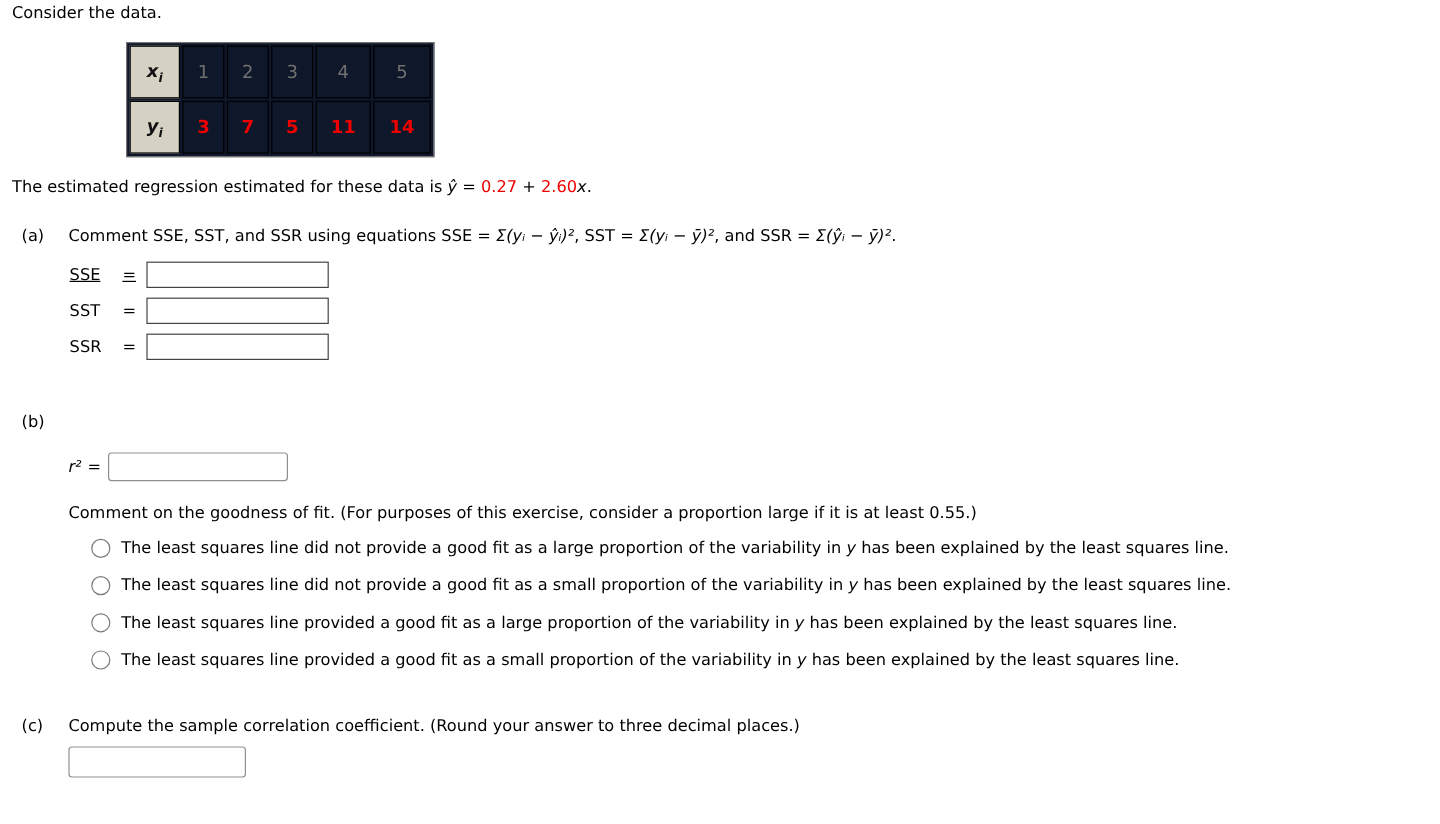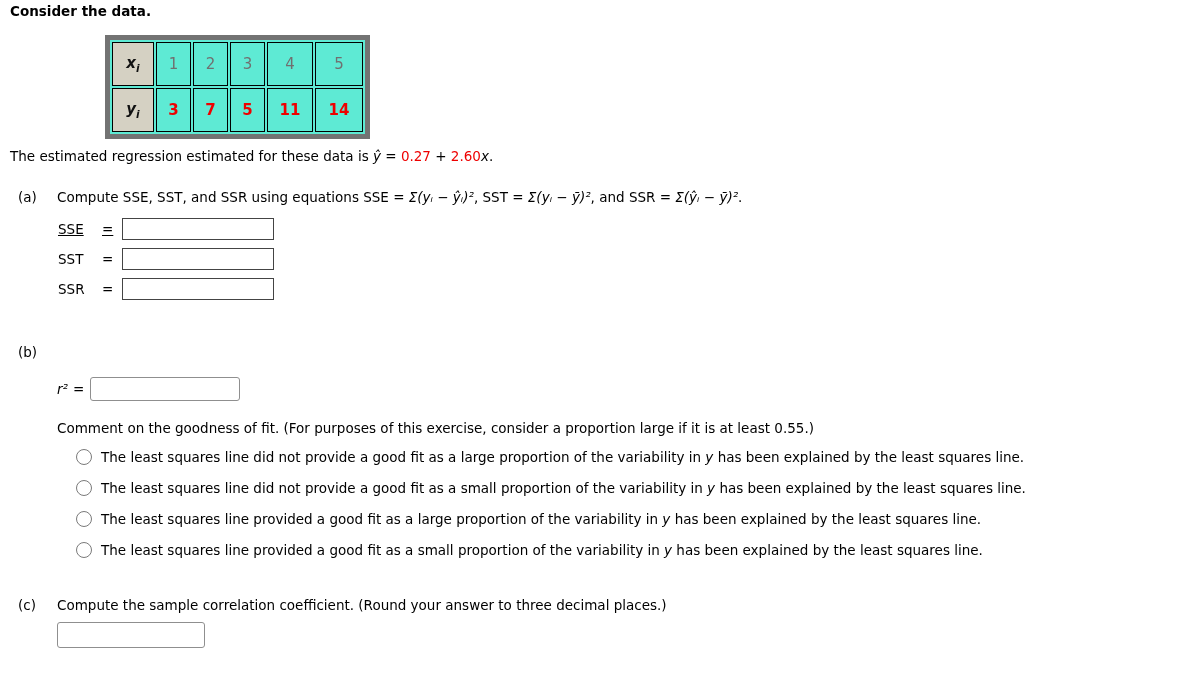--- a/index.html
+++ b/index.html
@@ -4,21 +4,21 @@
 <style>
   html,body{margin:0;padding:0;background:#ffffff;}
   body{
     width:1200px;height:687px;position:relative;overflow:hidden;
     font-family:"DejaVu Sans", sans-serif;font-size:13.5px;color:#000;
   }
   .abs{position:absolute;white-space:nowrap;}
   
   table.data{
     border-collapse:separate;border-spacing:2px;
-    border:5px solid #737373;background:#5eead4;
+    border:1px solid #737373;background:#0f172a;
   }
   table.data td{
     border:1px solid #000;text-align:center;vertical-align:middle;
     font-size:15px;height:42px;padding:0;
   }
   td.hdr{
     background:#d5d1c3;width:40px;font-weight:bold;font-style:italic;color:#111;
   }
   td.xcell{color:#707070;}
   td.ycell{color:#ee0000;font-weight:bold;}
@@ -48,21 +48,21 @@
   .opt-row{display:flex;align-items:flex-end;}
   .radio{
     width:14px;height:14px;border:1px solid #7a7a7a;border-radius:50%;
     background:#fff;flex-shrink:0;margin-right:9px;display:inline-block;
   }
   .opt-text{white-space:nowrap;}
 </style>
 </head>
 <body>
 
-<div class="abs" style="left:10px;top:3px;font-weight:bold;">Consider the data.</div>
+<div class="abs" style="left:10px;top:3px;">Consider the data.</div>
 
 <table class="data abs" style="left:105px;top:35px;">
   <tbody>
       <tr>
     <td class="hdr"><span>x</span><sub class="idx">i</sub></td>
     <td class="xcell">1</td>
     <td class="xcell">2</td>
     <td class="xcell">3</td>
     <td class="xcell">4</td>
     <td class="xcell">5</td>
@@ -78,21 +78,21 @@
 </tbody>
   </table>
 
 <div class="abs" style="left:10px;top:148px;">
   <span>The estimated regression estimated for these data is </span><span class="mvar">ŷ</span><span> = </span><span class="red">0.27</span><span> + </span><span class="red">2.60</span><span class="mvar">x</span><span>.</span>
 </div>
 
 <div class="abs part-head" style="left:18px;top:189px;">
   <span class="part-label">(a)</span>
   <span>
-    <span>Compute SSE, SST, and SSR using equations SSE = </span><span class="mvar">Σ(yᵢ − ŷᵢ)²</span><span>, SST = </span><span class="mvar">Σ(yᵢ − ȳ)²</span><span>, and SSR = </span><span class="mvar">Σ(ŷᵢ − ȳ)²</span><span>.</span>
+    <span>Comment SSE, SST, and SSR using equations SSE = </span><span class="mvar">Σ(yᵢ − ŷᵢ)²</span><span>, SST = </span><span class="mvar">Σ(yᵢ − ȳ)²</span><span>, and SSR = </span><span class="mvar">Σ(ŷᵢ − ȳ)²</span><span>.</span>
   </span>
 </div>
 
 <div class="abs ans-row" style="left:58px;top:218px;text-decoration:underline;">
   <span class="ans-label">SSE</span>
   <span class="ans-eq">=</span>
   <input class="box" type="text" style="">
 </div>
 <div class="abs ans-row" style="left:58px;top:248px;">
   <span class="ans-label">SST</span>

